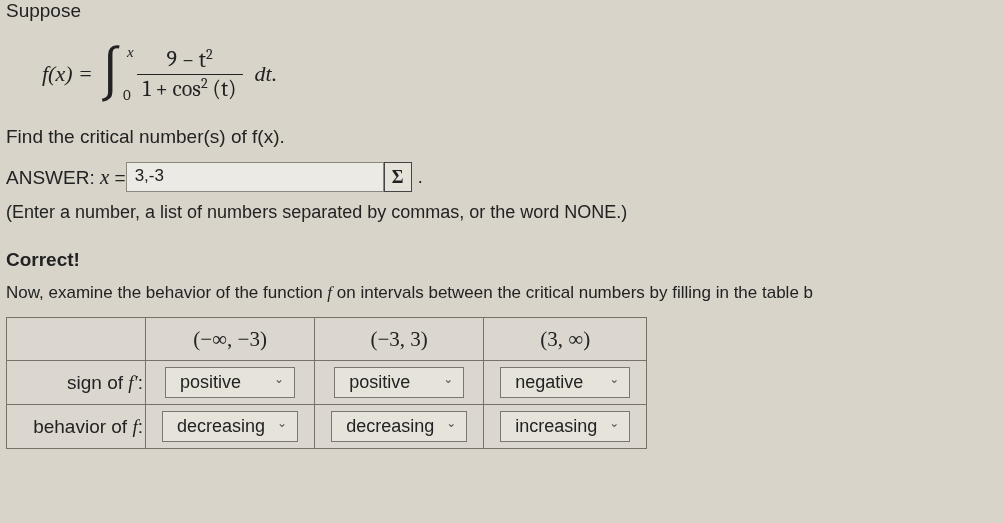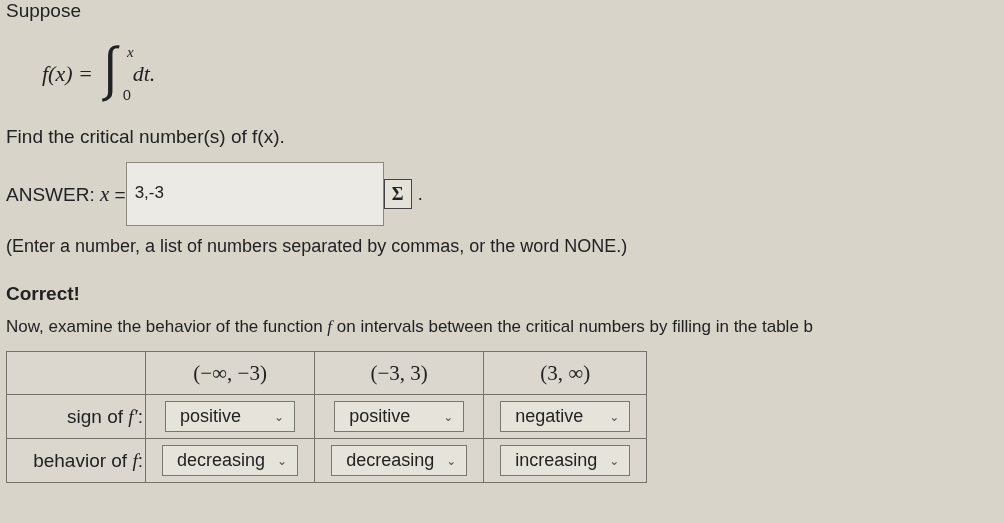--- a/index.html
+++ b/index.html
@@ -31,21 +31,21 @@
   .frac .num, .frac .den { padding: 0 6px; }
   .frac .bar { width: 100%; border-top: 1.5px solid #222; }
   .sup { font-size: 0.65em; vertical-align: super; }
   .prompt { margin: 10px 0 14px 0; font-size: 19px;}
   .answer-row { display: flex; align-items: center; margin: 8px 0; font-size:19px;}
   .answer-label { font-family: Arial, sans-serif; }
   .answer-italic { font-style: italic; font-family: "Times New Roman", serif; font-size: 21px;}
   .answer-input {
     background: #eceae4;
     border: 1px solid #8a887f;
-    padding: 20px 8px;
+    padding: 3px 8px;
     min-width: 240px;
     height: 22px;
     font-size: 17px;
     font-family: Arial, sans-serif;
     color: #222;
   }
   .sigma-btn {
     border: 1px solid #444;
     background: #e5e2da;
     width: 26px;
@@ -75,21 +75,20 @@
   table.behavior .row-label {
     text-align: right;
     padding-right: 2px;
     font-family: Arial, sans-serif;
     min-width: 120px;
   }
   .math-it { font-style: italic; font-family: "Times New Roman", serif; }
   .interval { font-family: "Times New Roman", serif; font-size: 21px; }
   .select-box {
     display: inline-flex;
-    align-items: center;
     gap: 12px;
     border: 1px solid #7a776e;
     background: #e6e3da;
     padding: 4px 10px 4px 14px;
     font-size: 18px;
     min-width: 104px;
     justify-content: space-between;
   }
   .chevron {
     font-size: 12px;
@@ -102,20 +101,25 @@
 
 <div class="content">
   <div class="suppose">Suppose</div>
 
   <div class="formula">
     <span class="math-it">f(x) =</span>
     <span class="int-block">
       <span class="int-sign">∫</span>
       <span class="int-upper math-it">x</span>
       <span class="int-lower">0</span>
+    </span>
+    <span class="frac">
+      <span class="num"><span>9 − t</span><span class="sup">2</span></span>
+      <span class="bar"></span>
+      <span class="den"><span>1 + cos</span><span class="sup">2</span> <span>(t)</span></span>
     </span>
     <span class="math-it" style="margin-left:4px;">dt.</span>
   </div>
 
   <div class="prompt">Find the critical number(s) of f(x).</div>
 
   <div class="answer-row">
     <span>
       <span class="answer-label">ANSWER: </span><span class="answer-italic">x</span><span> = </span>
     </span>

